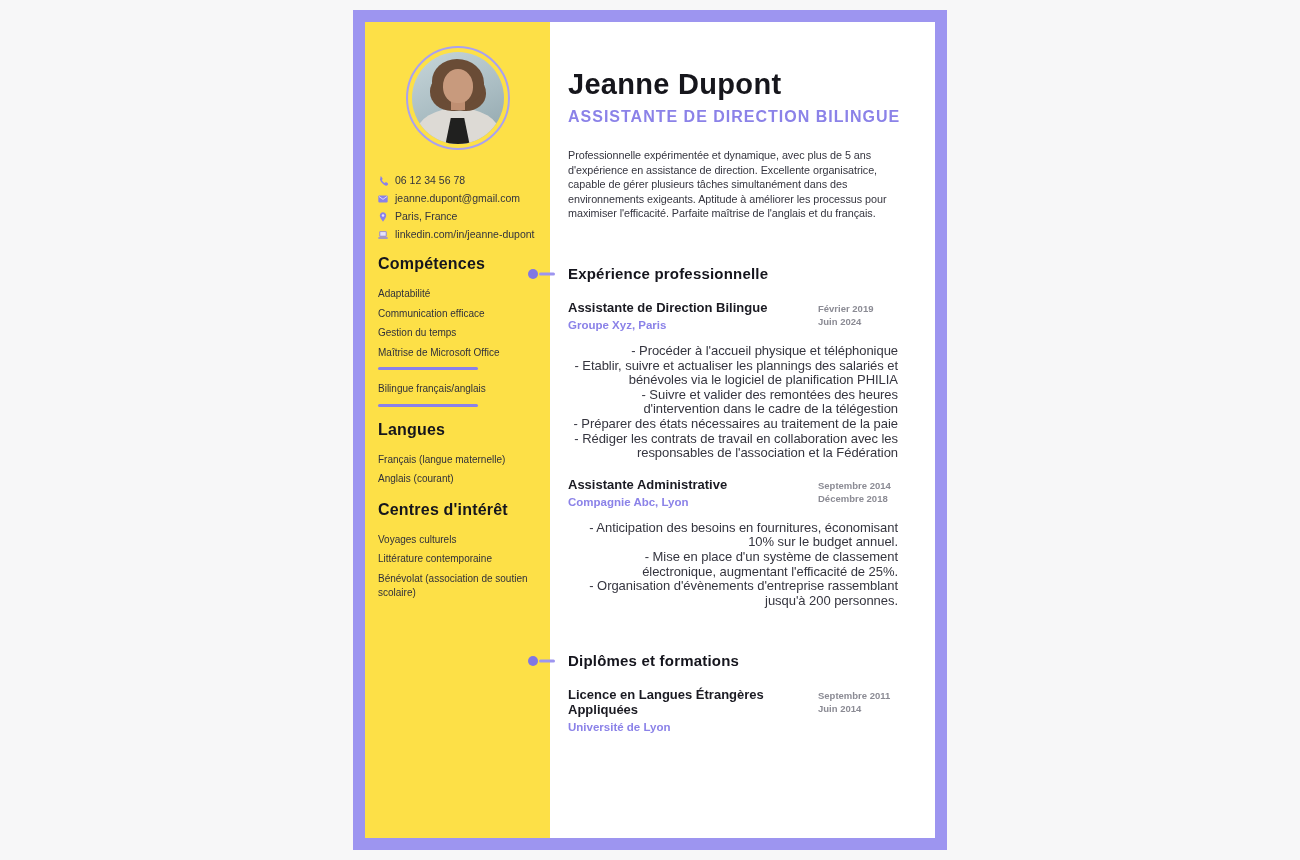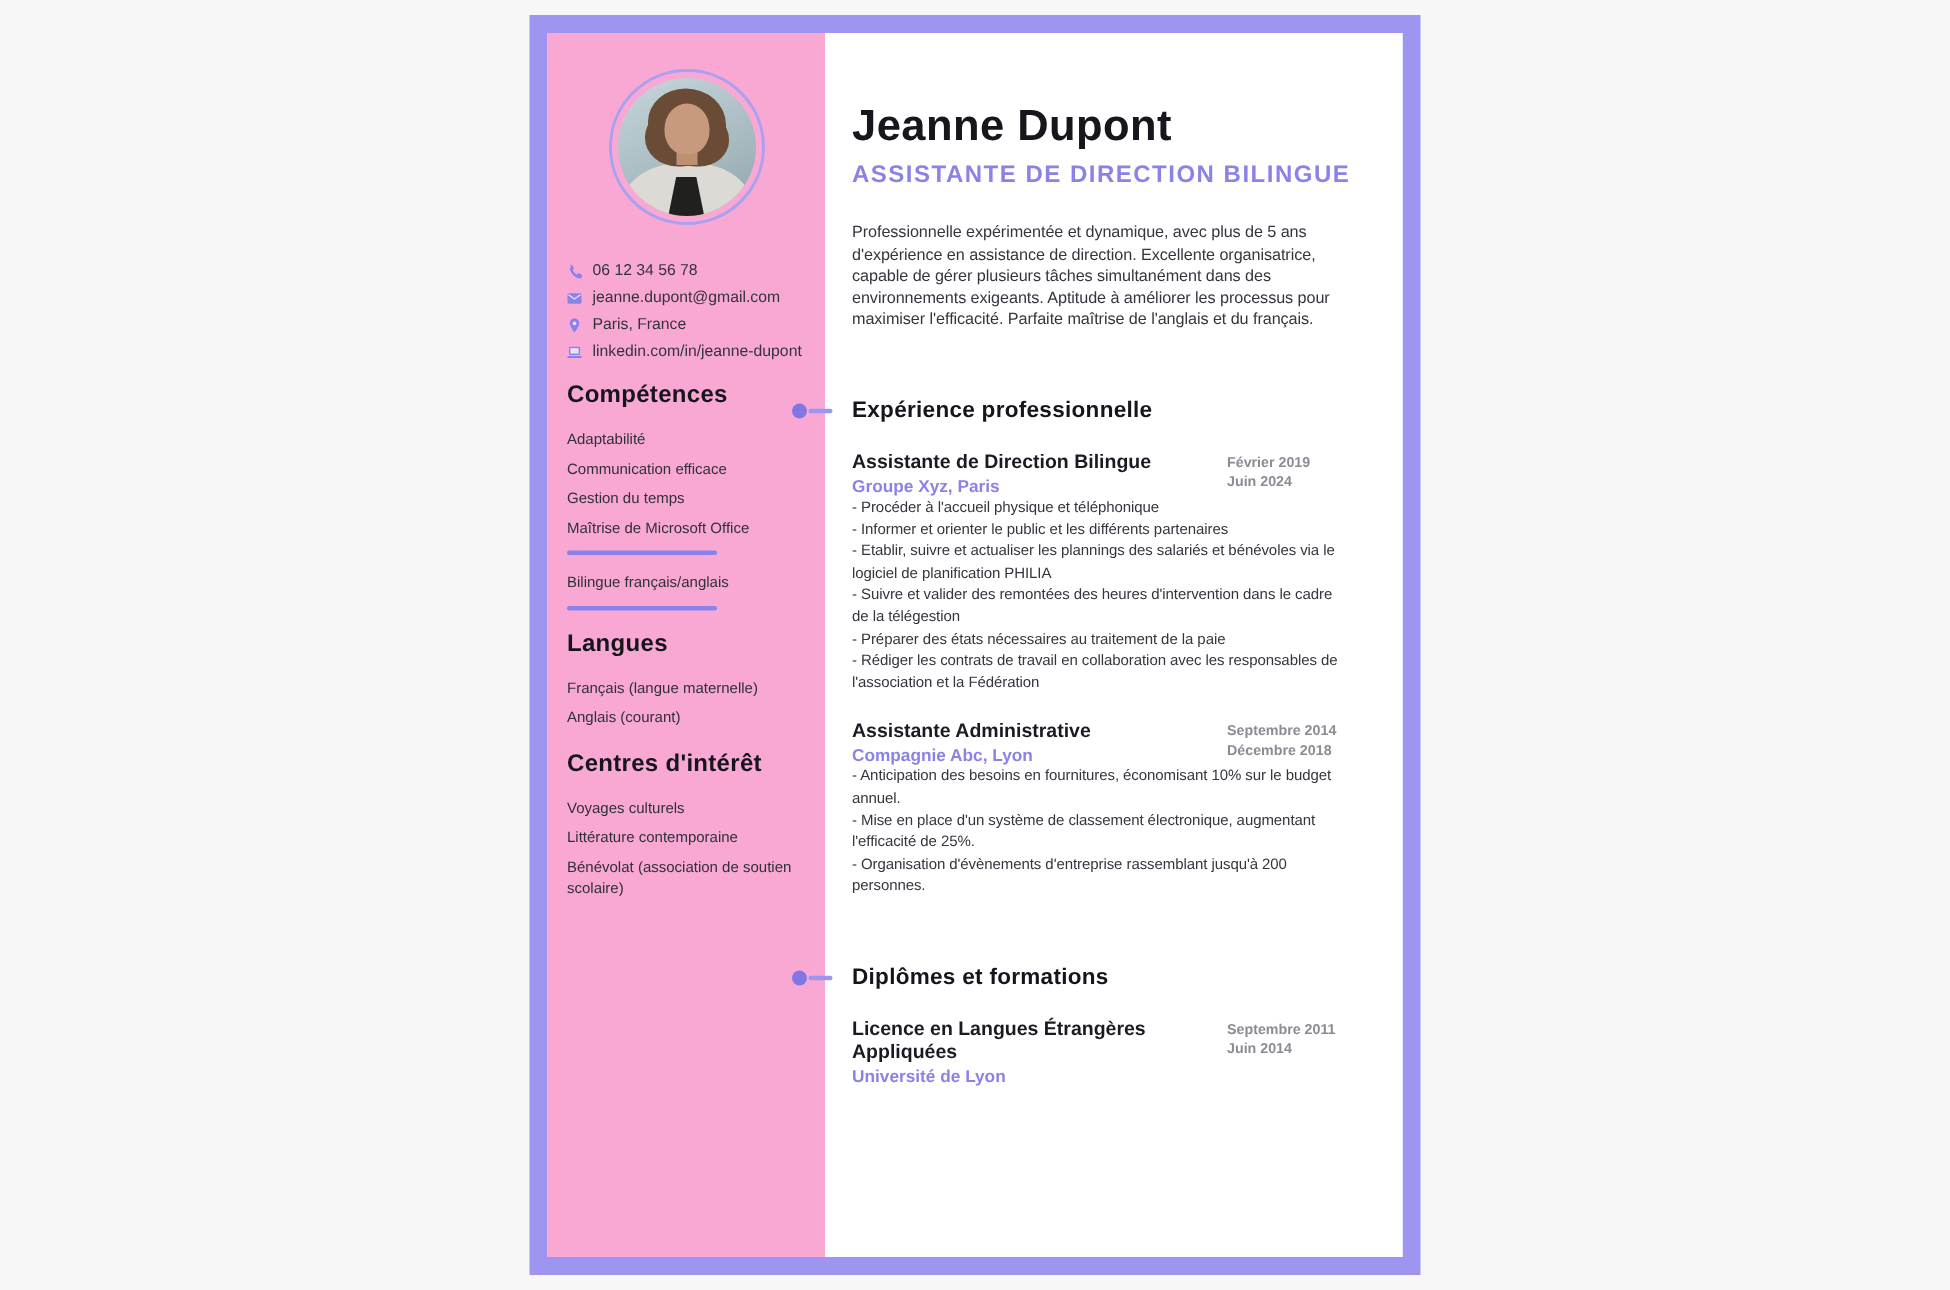--- a/index.html
+++ b/index.html
@@ -12,21 +12,21 @@
   .page{
     position:absolute;left:353px;top:10px;
     width:570px;height:816px;
     border:12px solid #9d95f0;
     background:#ffffff;
     display:flex;
   }
   
   .sidebar{
     width:185px;min-width:185px;box-sizing:border-box;
-    background:#f9a8d4;
+    background:#fde047;
     padding:24px 13px 0 13px;
   }
   .avatar-ring{
     width:100px;height:100px;margin:0 auto;
     border:2px solid #a9a1f0;border-radius:50%;
     display:flex;align-items:center;justify-content:center;
   }
   .avatar{
     width:92px;height:92px;border-radius:50%;overflow:hidden;position:relative;
     background:linear-gradient(155deg,#c7d6da 0%,#a9bcc2 55%,#8fa4ab 100%);
@@ -96,21 +96,21 @@
   }
   .entry{margin-top:16px;width:330px;}
   .entry-head{display:flex;}
   .entry-left{flex:1;min-width:0;}
   .entry-role{font-size:13px;font-weight:700;color:#1a1a22;line-height:15px;}
   .entry-company{font-size:11.5px;font-weight:700;color:#8b82e8;margin-top:4px;line-height:13px;}
   .entry-dates{
     width:80px;flex:0 0 auto;padding-top:2px;
     font-size:9.5px;color:#8b8b94;line-height:13px;font-weight:bold;
   }
-  .bullets{font-size:10px;line-height:14.6px;color:#35353f;letter-spacing:-.05px;}
+  .bullets{margin-top:12px;font-size:13px;line-height:14.6px;color:#35353f;letter-spacing:-.05px;text-align:right;}
 </style>
 </head>
 <body>
 
 <div class="page">
 
   <aside class="sidebar">
 
     <div class="avatar-ring">
       <div class="avatar">
@@ -196,21 +196,20 @@
           <div class="entry-role">Assistante de Direction Bilingue</div>
           <div class="entry-company">Groupe Xyz, Paris</div>
         </div>
         <div class="entry-dates">
           <div>Février 2019</div>
           <div>Juin 2024</div>
         </div>
       </div>
       <div class="bullets">
         <div>- Procéder à l'accueil physique et téléphonique</div>
-        <div>- Informer et orienter le public et les différents partenaires</div>
         <div>- Etablir, suivre et actualiser les plannings des salariés et bénévoles via le logiciel de planification PHILIA</div>
         <div>- Suivre et valider des remontées des heures d'intervention dans le cadre de la télégestion</div>
         <div>- Préparer des états nécessaires au traitement de la paie</div>
         <div>- Rédiger les contrats de travail en collaboration avec les responsables de l'association et la Fédération</div>
       </div>
     </div>
 
     <div class="entry">
       <div class="entry-head">
         <div class="entry-left">

